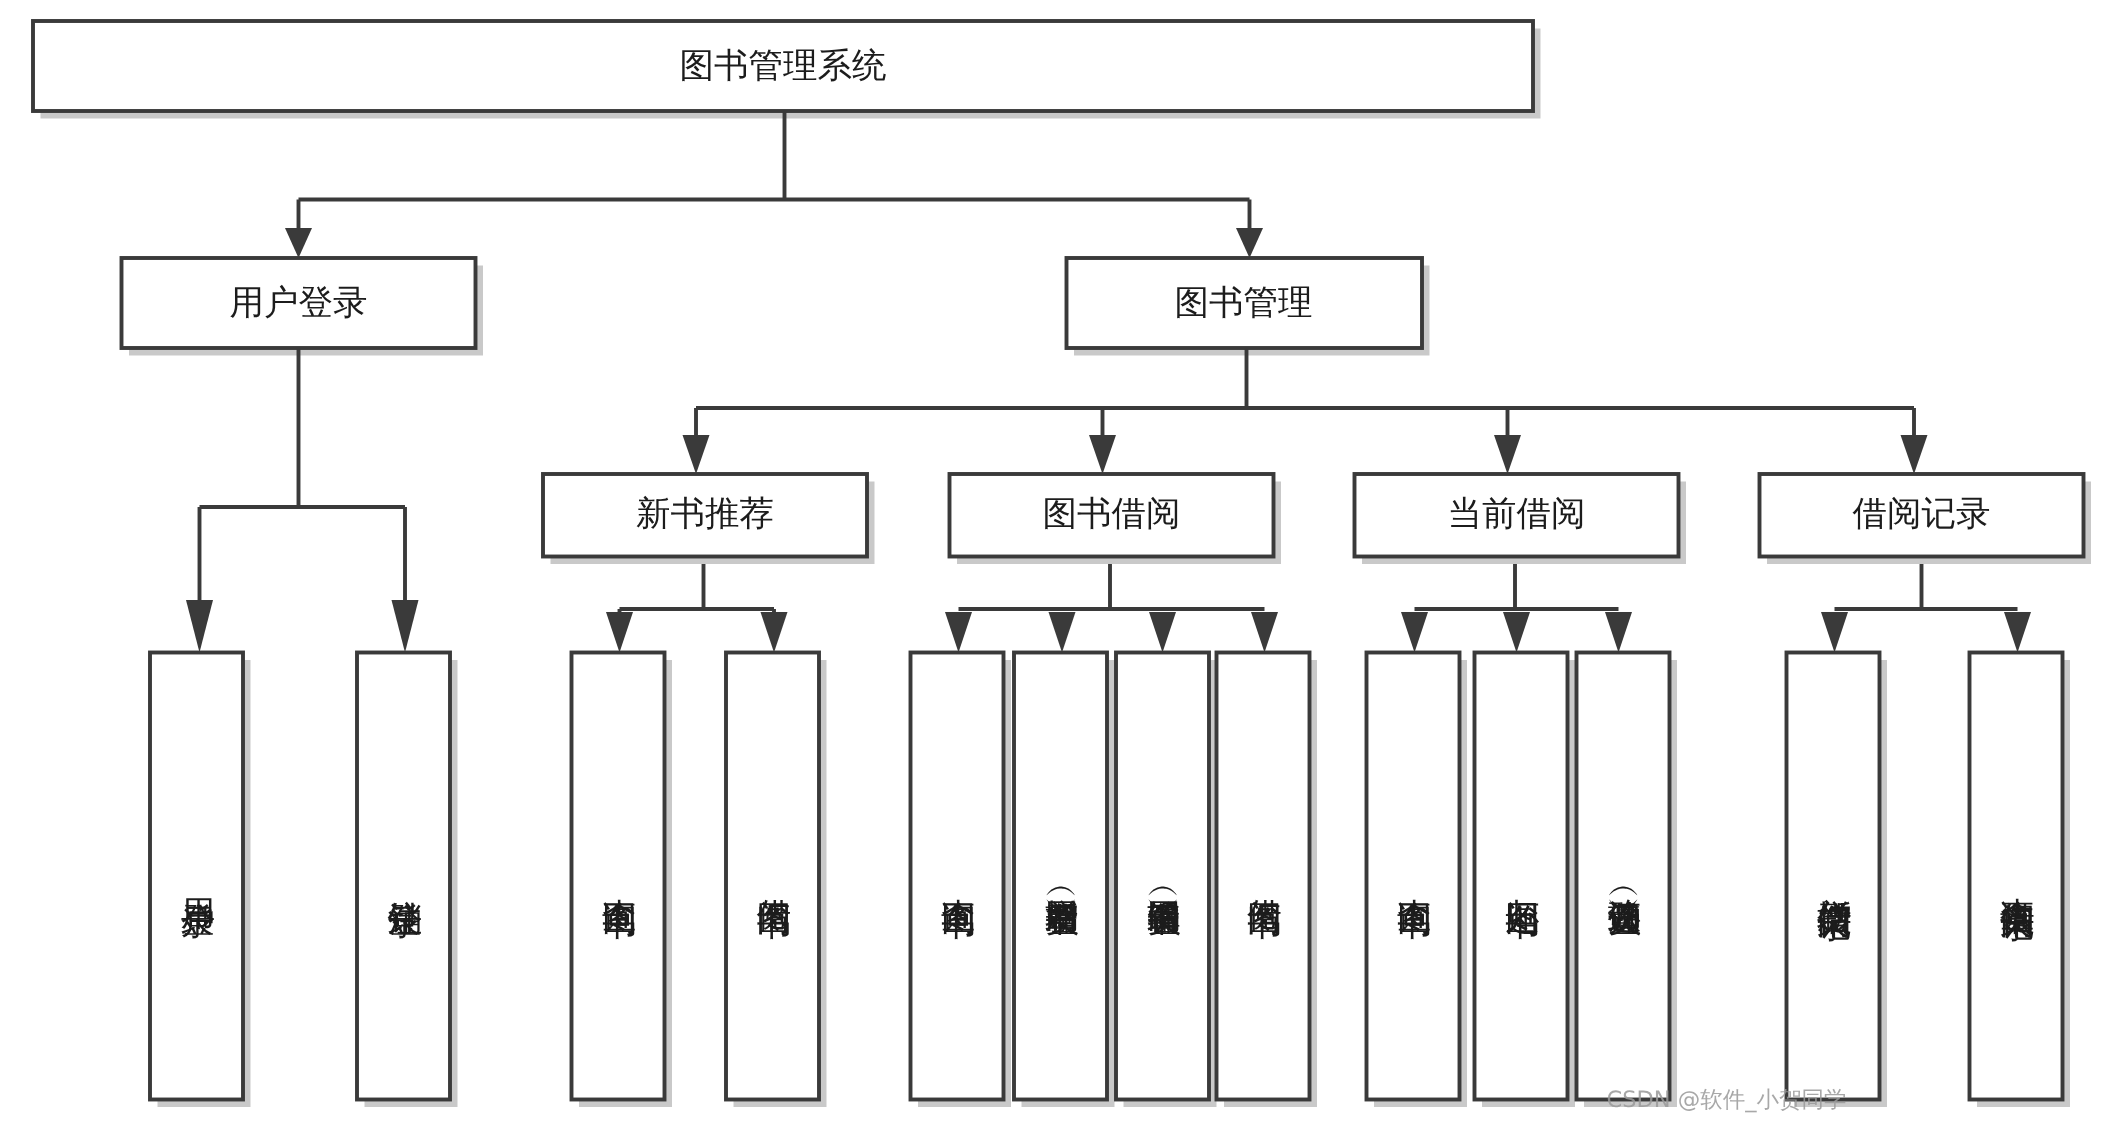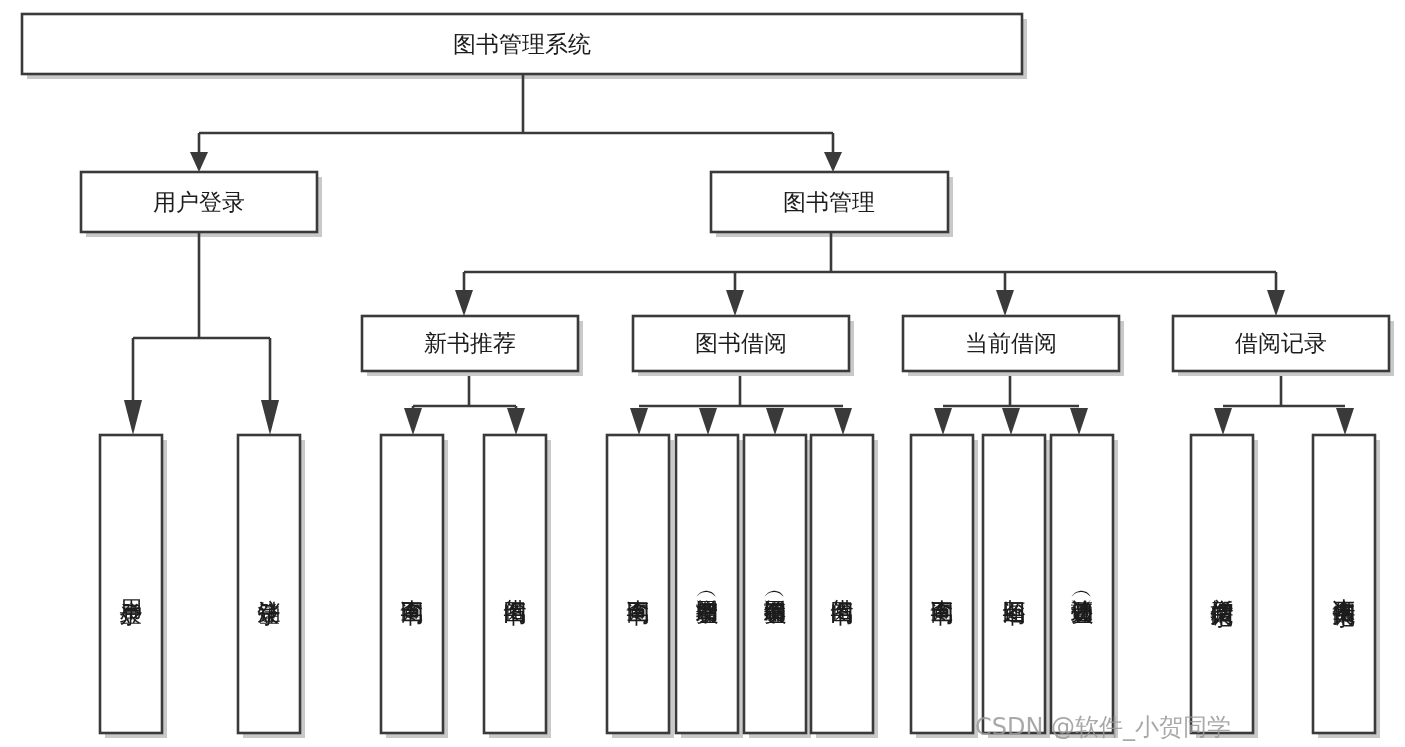--- a/index.html
+++ b/index.html
@@ -71,21 +71,21 @@
   }
   .vlabel.tight {
     letter-spacing: 0.5px;
     font-size: 22px;
   }
   #watermark {
     position: absolute;
     right: 8px;
     bottom: 4px;
     font-family: "DejaVu Sans", "Liberation Sans", sans-serif;
-    font-size: 24px;
+    font-size: 15px;
     color: #9a9a9a;
     opacity: 0.85;
     white-space: nowrap;
     pointer-events: none;
   }
 </style>
 </head>
 <body>
 
 <div id="diagram-root">

